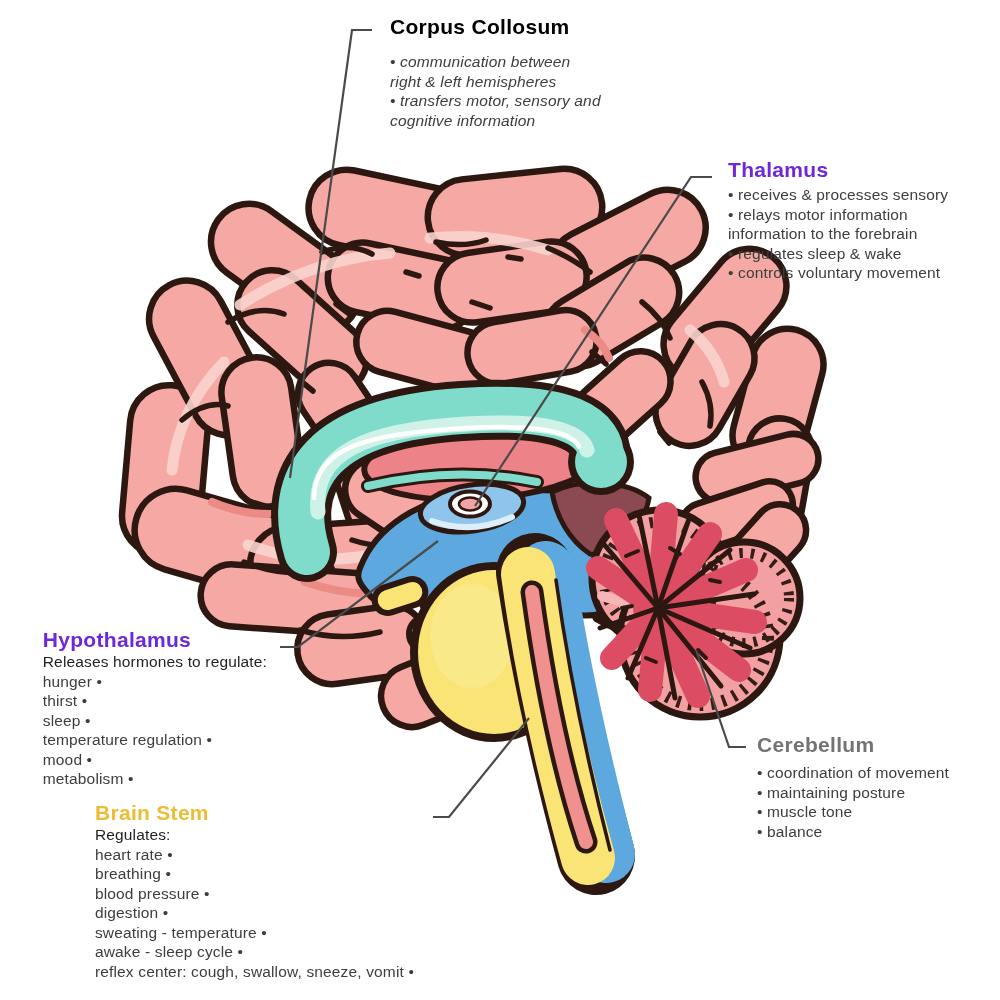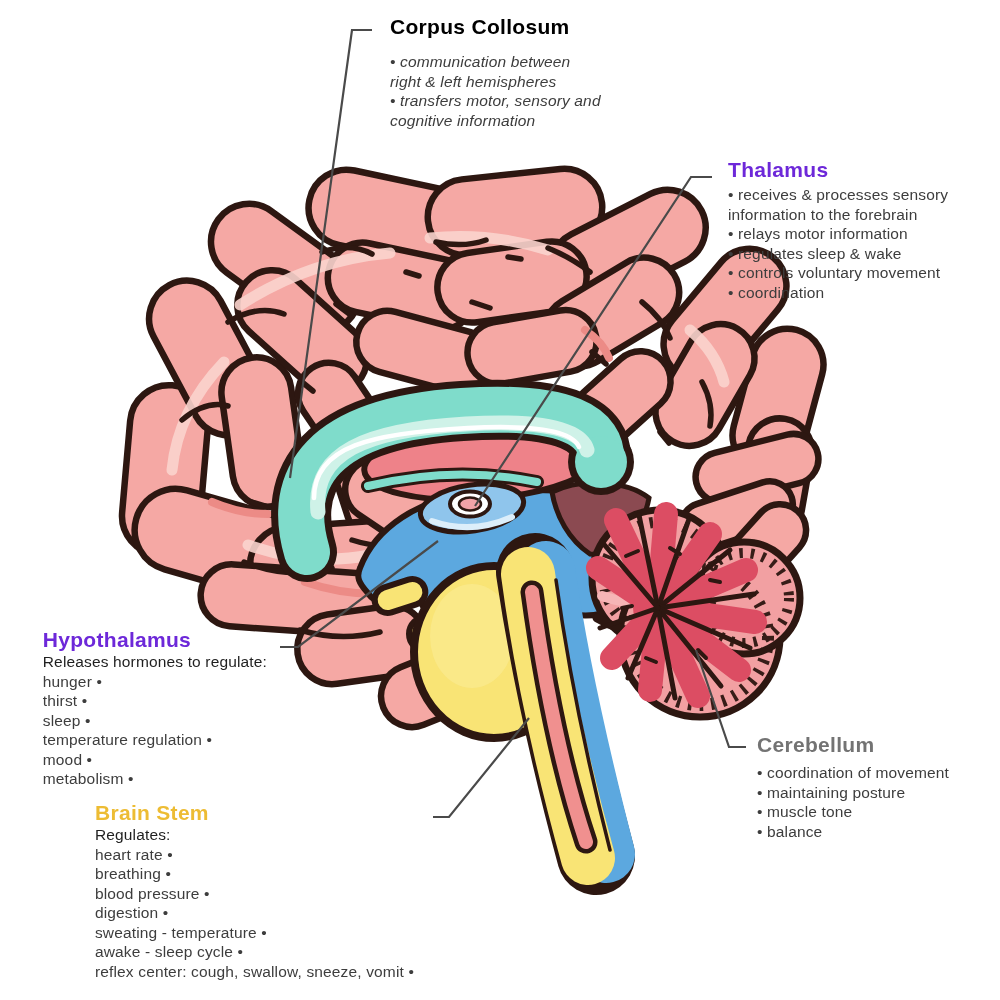--- a/index.html
+++ b/index.html
@@ -209,25 +209,24 @@
       <div class="bl">right &amp; left hemispheres</div>
       <div class="bl">• transfers motor, sensory and</div>
       <div class="bl">cognitive information</div>
     </div>
   </div>
 
   <div id="thalamus" class="block">
     <div class="title t-blue">Thalamus</div>
     <div class="body">
       <div class="bl">• receives &amp; processes sensory</div>
+      <div class="bl">• relays motor information</div>
       <div class="bl">information to the forebrain</div>
-      <div class="bl">• relays motor information</div>
       <div class="bl">• regulates sleep &amp; wake</div>
       <div class="bl">• controls voluntary movement</div>
-      <div class="bl">• coordination</div>
     </div>
   </div>
 
   <div id="hypo" class="block ra">
     <div class="title t-blue">Hypothalamus</div>
     <div class="body">
       <div class="bl sub">Releases hormones to regulate:</div>
       <div class="bl">hunger •</div>
       <div class="bl">thirst •</div>
       <div class="bl">sleep •</div>

